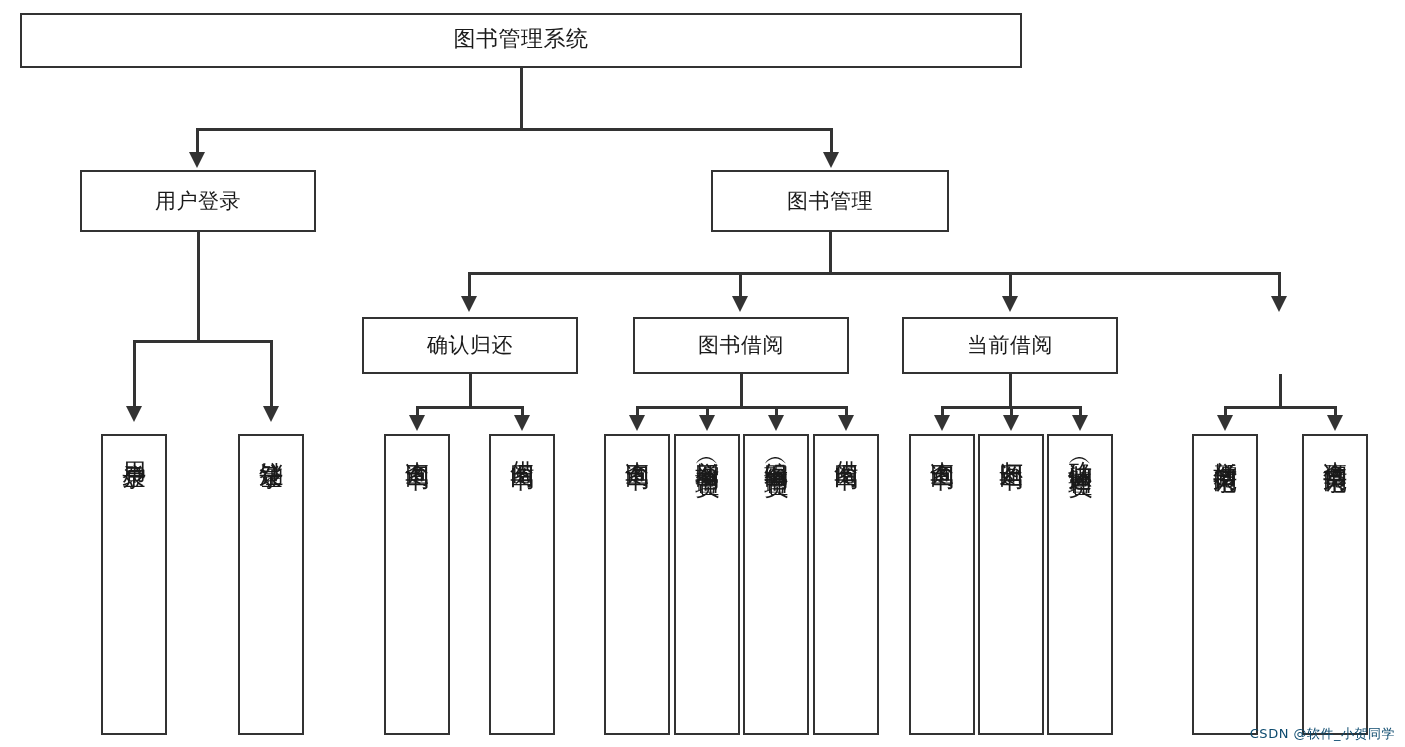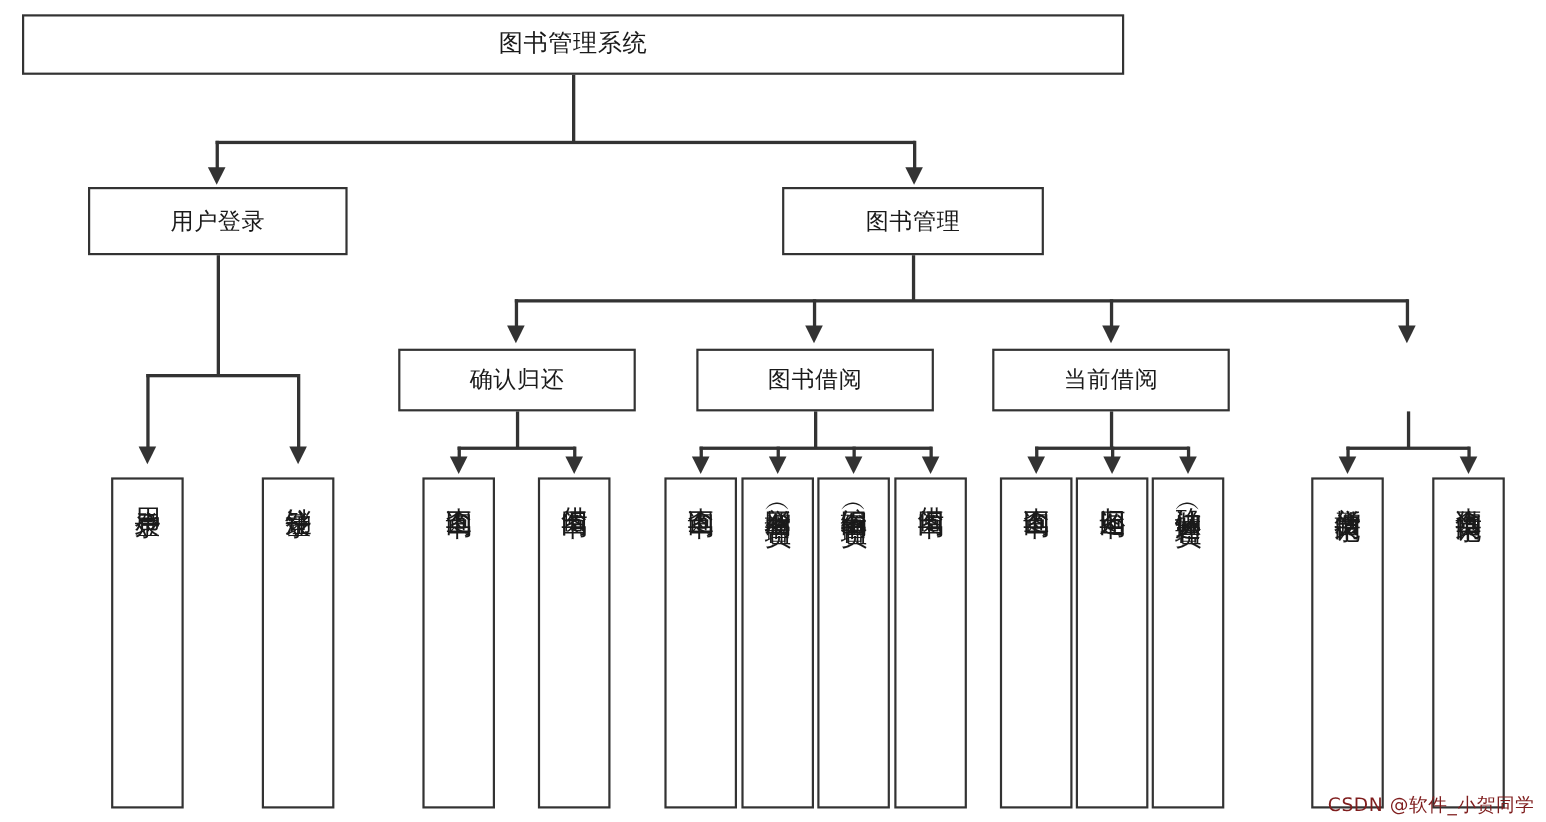--- a/index.html
+++ b/index.html
@@ -69,22 +69,22 @@
     height: 0;
     border-left: 8px solid transparent;
     border-right: 8px solid transparent;
     border-top: 16px solid #333333;
   }
   
   #watermark {
     position: absolute;
     right: 10px;
     bottom: 4px;
-    font-size: 17px;
-    color: #7f1d1d;
+    font-size: 13px;
+    color: #0c4a6e;
     white-space: nowrap;
     letter-spacing: 0.5px;
     pointer-events: none;
   }
 </style>
 </head>
 <body>
 
 <div id="canvas">
 

